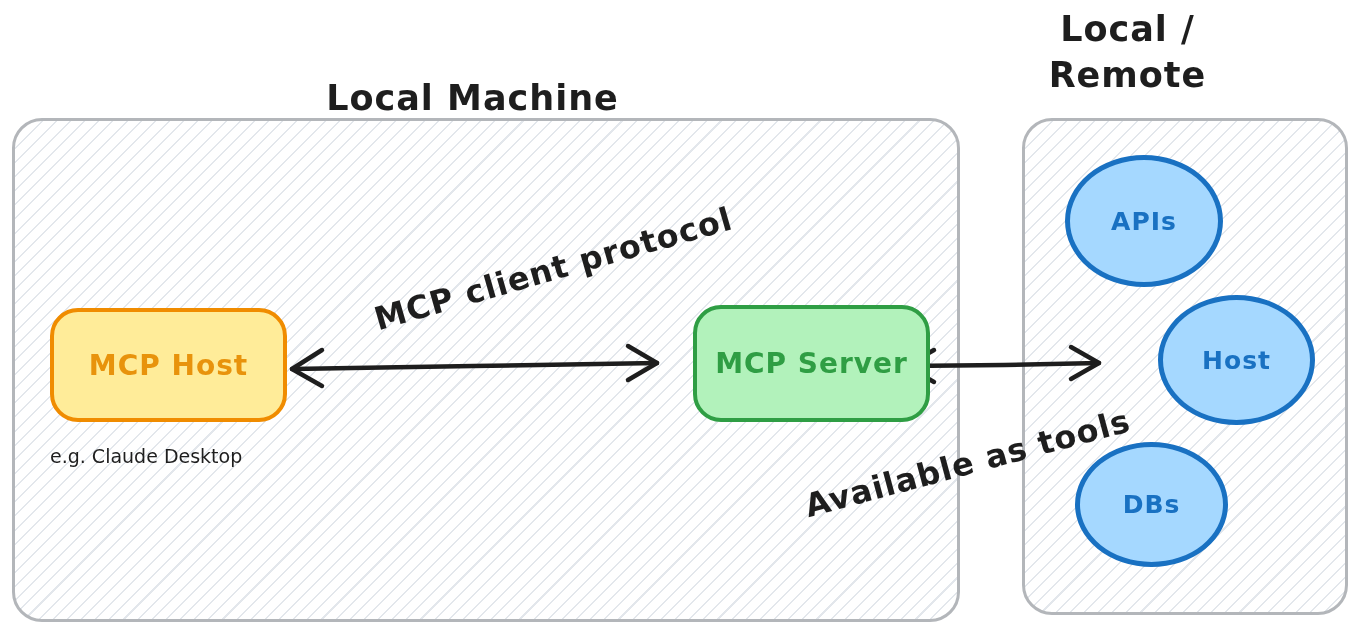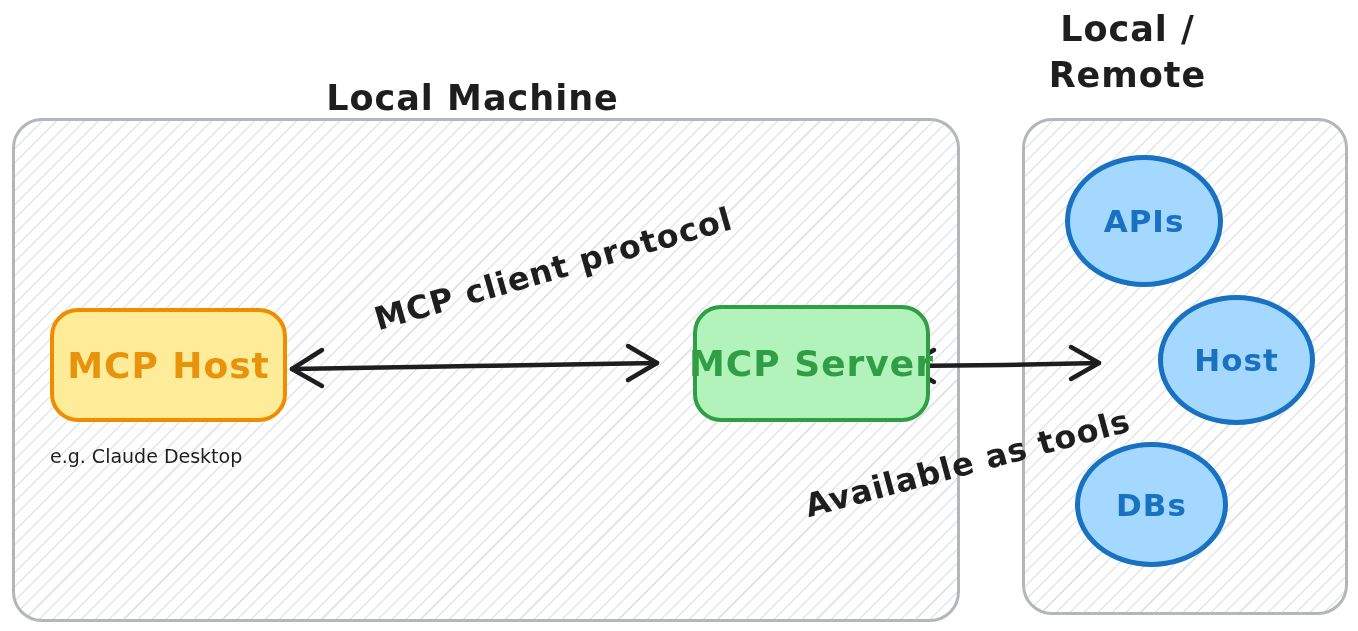--- a/index.html
+++ b/index.html
@@ -40,21 +40,21 @@
   .title-local-machine { left: 300px; top: 34px; width: 345px; margin-top: 44px; }
   .title-local-remote  { left: 1020px; top: 6px; width: 215px; line-height: 46px; }
 
   
   .node {
     position: absolute;
     display: flex;
     align-items: center;
     justify-content: center;
     border-radius: 28px;
-    font-size: 36px;
+    font-size: 28px;
     font-weight: bold;
     letter-spacing: 1px;
     white-space: nowrap;
   }
   .node.host {
     left: 50px; top: 308px; width: 237px; height: 114px;
     background: #ffec99;
     border: 4px solid #f08c00;
     color: #e8930c;
   }
@@ -96,21 +96,21 @@
   
   .tool-circle {
     position: absolute;
     display: flex;
     align-items: center;
     justify-content: center;
     border-radius: 50%;
     background: #a5d8ff;
     border: 5px solid #1971c2;
     color: #1971c2;
-    font-size: 31px;
+    font-size: 25px;
     font-weight: bold;
     letter-spacing: 1px;
   }
   .tool-apis { left: 1065px; top: 155px; width: 158px; height: 132px; }
   .tool-code { left: 1158px; top: 295px; width: 157px; height: 130px; }
   .tool-dbs  { left: 1075px; top: 442px; width: 153px; height: 125px; }
 
   
   svg.arrows {
     position: absolute;

